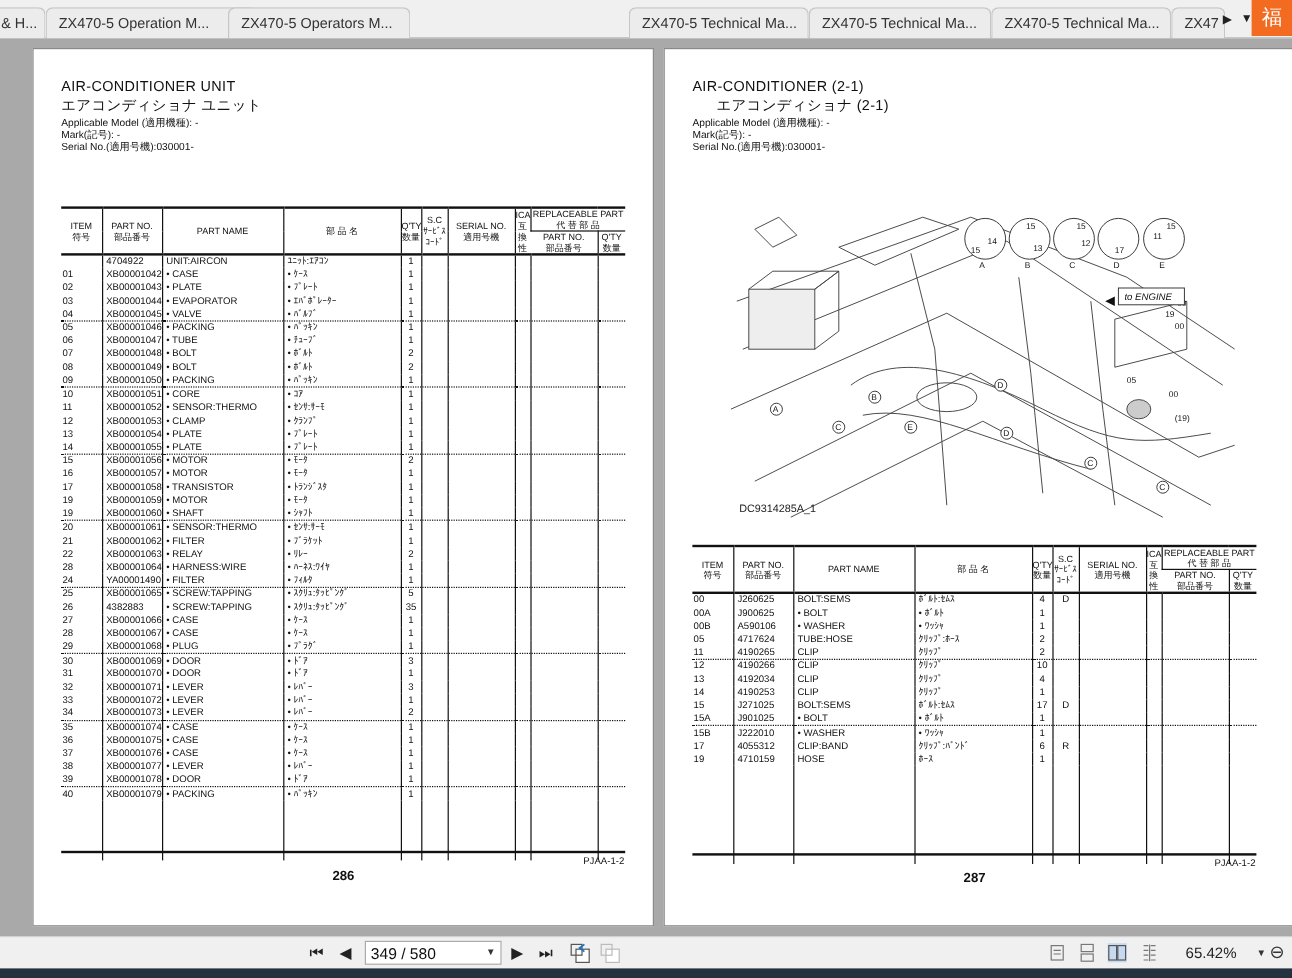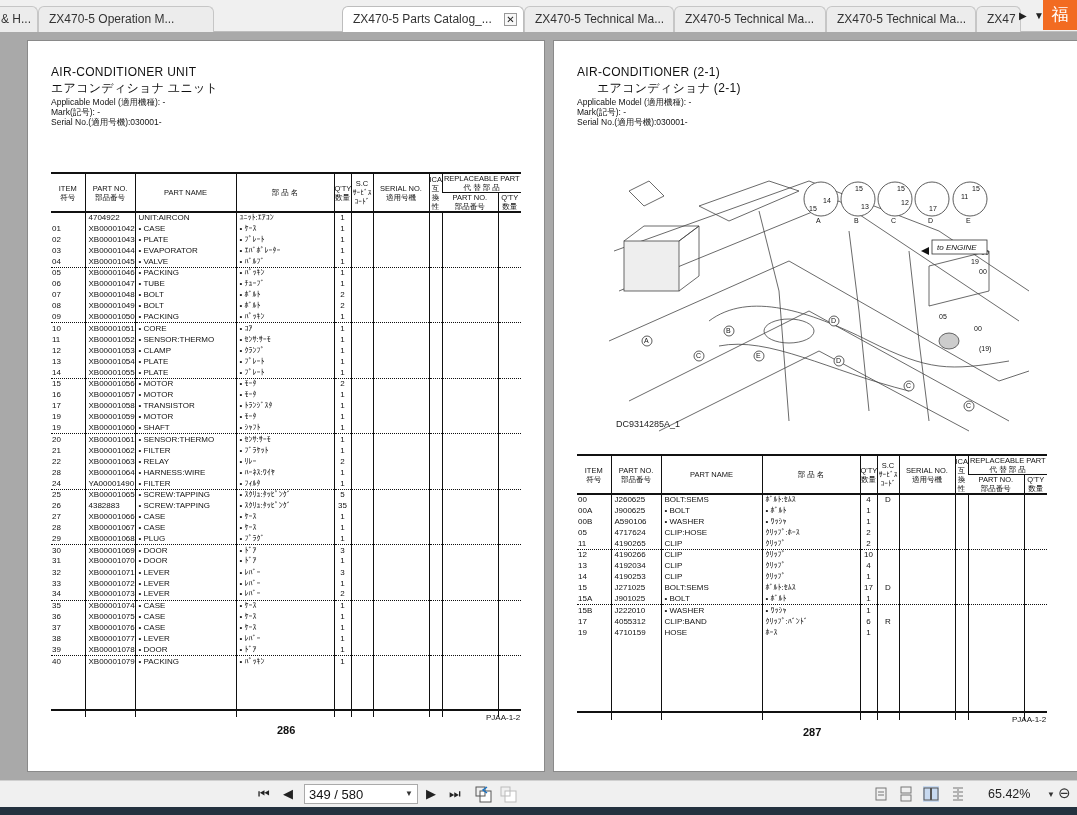--- a/index.html
+++ b/index.html
@@ -39,21 +39,21 @@
   .viewicon { position: absolute; top: 5px; width: 16px; height: 16px; }
   .viewicon.sel { background: #c7d9f0; }
   .zoomtxt { position: absolute; left: 988px; top: 6px; font-size: 12.5px; color: #222; }
 </style>
 </head>
 <body>
 
 <div class="tabbar">
   <div class="tab" style="left:-10px;width:48px;"><span>&amp; H...</span></div>
   <div class="tab" style="left:38px;width:176px;"><span>ZX470-5 Operation M...</span></div>
-  <div class="tab active" style="left:342px;width:182px;"><span>ZX470-5 Parts Catalog_...</span><span class="close">✕</span></div>
+  <div class="tab" style="left:190px;width:152px;"><span>ZX470-5 Operators M...</span></div>
   <div class="tab" style="left:524px;width:150px;"><span>ZX470-5 Technical Ma...</span></div>
   <div class="tab" style="left:674px;width:152px;"><span>ZX470-5 Technical Ma...</span></div>
   <div class="tab" style="left:826px;width:150px;"><span>ZX470-5 Technical Ma...</span></div>
   <div class="tab" style="left:976px;width:45px;"><span>ZX47</span></div>
   <span class="tab-arrow" style="left:1019px;">▶</span>
   <span class="tab-arrow" style="left:1034px;">▼</span>
   <div class="brand">福</div>
 </div>
 
 <div class="viewer">
@@ -750,21 +750,21 @@
             <td class="c">1</td>
             <td class="c"></td>
             <td></td>
             <td></td>
             <td></td>
             <td></td>
           </tr>
           <tr>
             <td>05</td>
             <td>4717624</td>
-            <td>CLIP:HOSE</td>
+            <td>TUBE:HOSE</td>
             <td>ｸﾘｯﾌﾟ:ﾎｰｽ</td>
             <td class="c">2</td>
             <td class="c"></td>
             <td></td>
             <td></td>
             <td></td>
             <td></td>
           </tr>
           <tr class="sep">
             <td>11</td>

